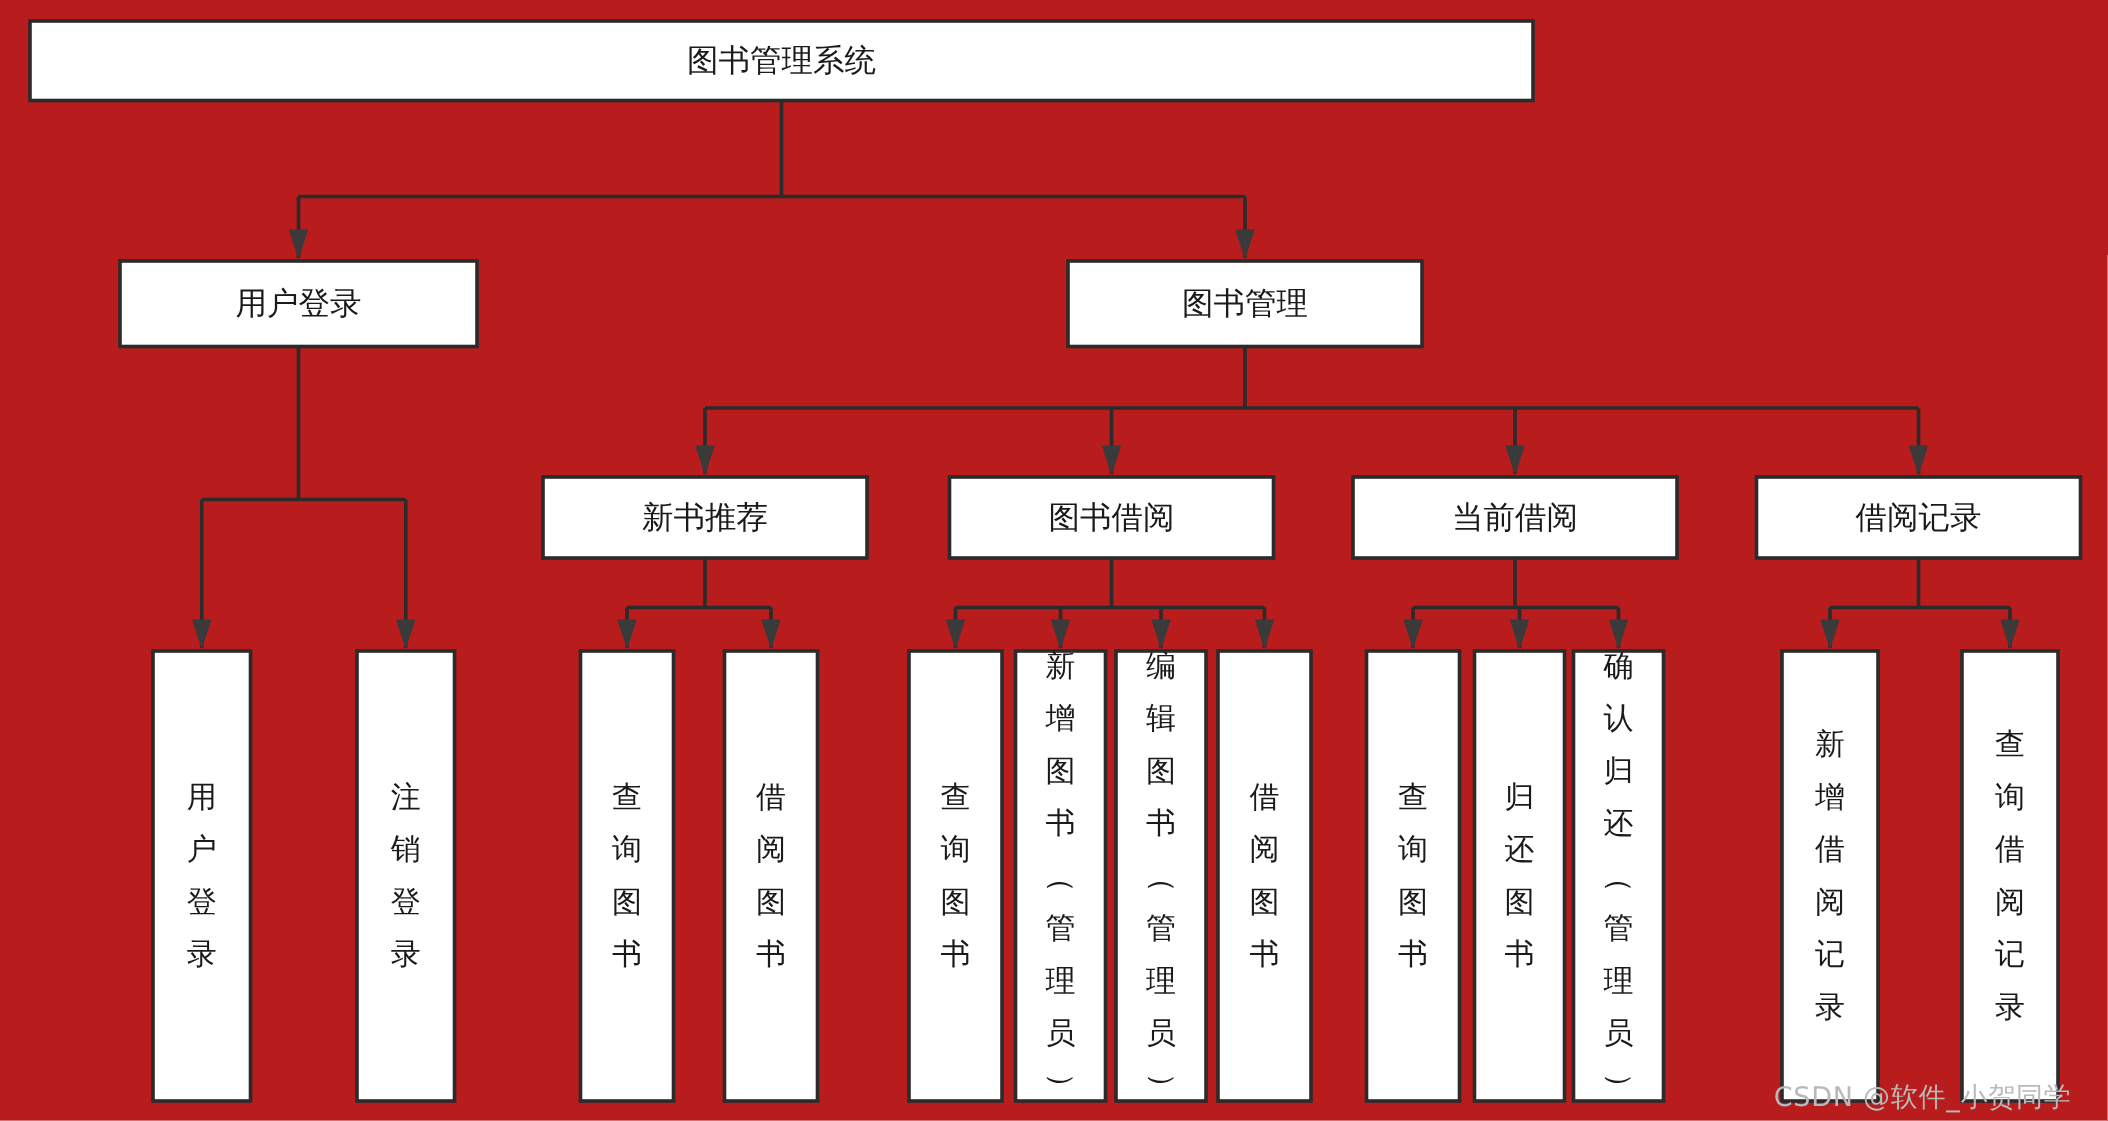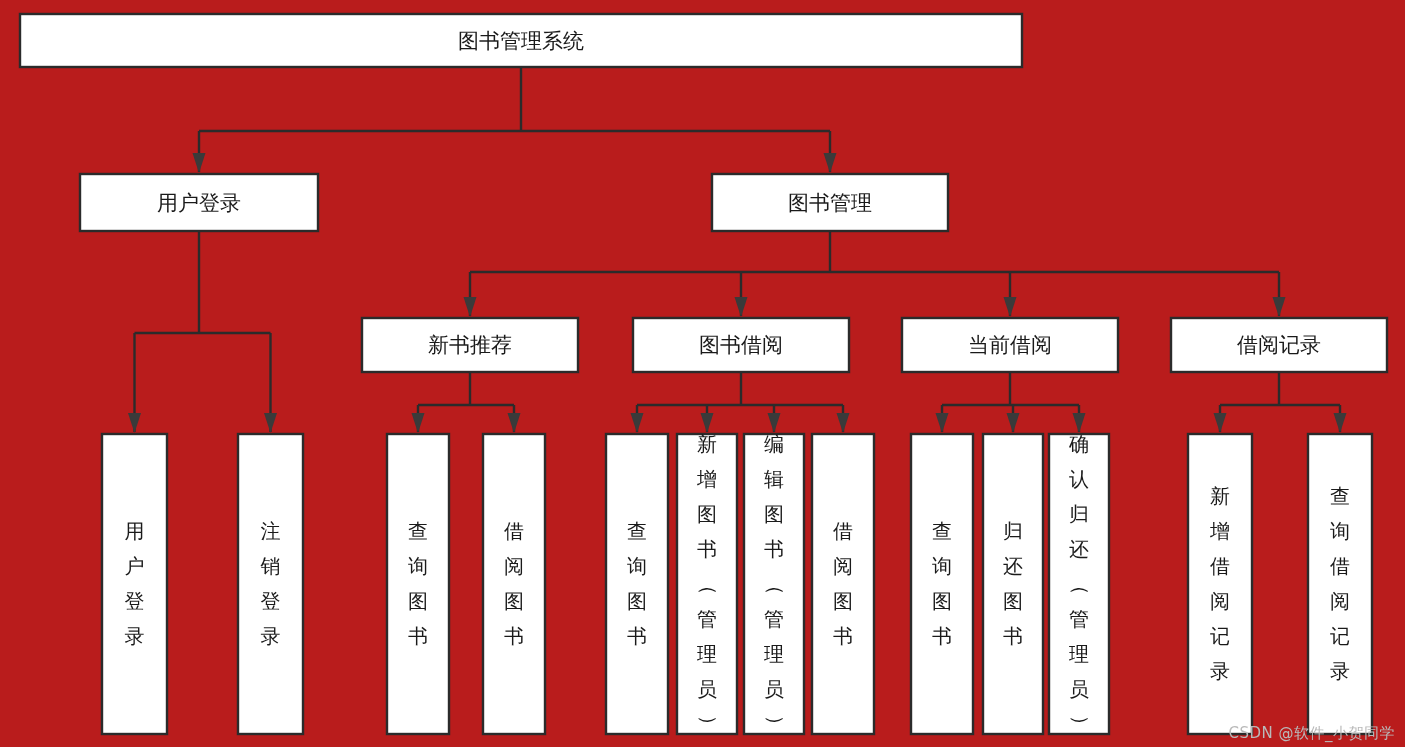--- a/index.html
+++ b/index.html
@@ -48,24 +48,24 @@
     font-family: "DejaVu Sans", "Liberation Sans", sans-serif;
     font-size: 21px;
     text-anchor: middle;
     dominant-baseline: middle;
   }
   .node-label.vertical-label {
     font-size: 20px;
   }
   .watermark-text {
     position: absolute;
-    right: 10px;
+    right: 24px;
     bottom: 4px;
     color: #b9b9b9;
-    font-size: 15px;
+    font-size: 18px;
     font-family: "DejaVu Sans", "Liberation Sans", sans-serif;
     white-space: nowrap;
     letter-spacing: 0.5px;
     user-select: none;
   }
 </style>
 </head>
 <body>
 
 <div id="diagram-root">

